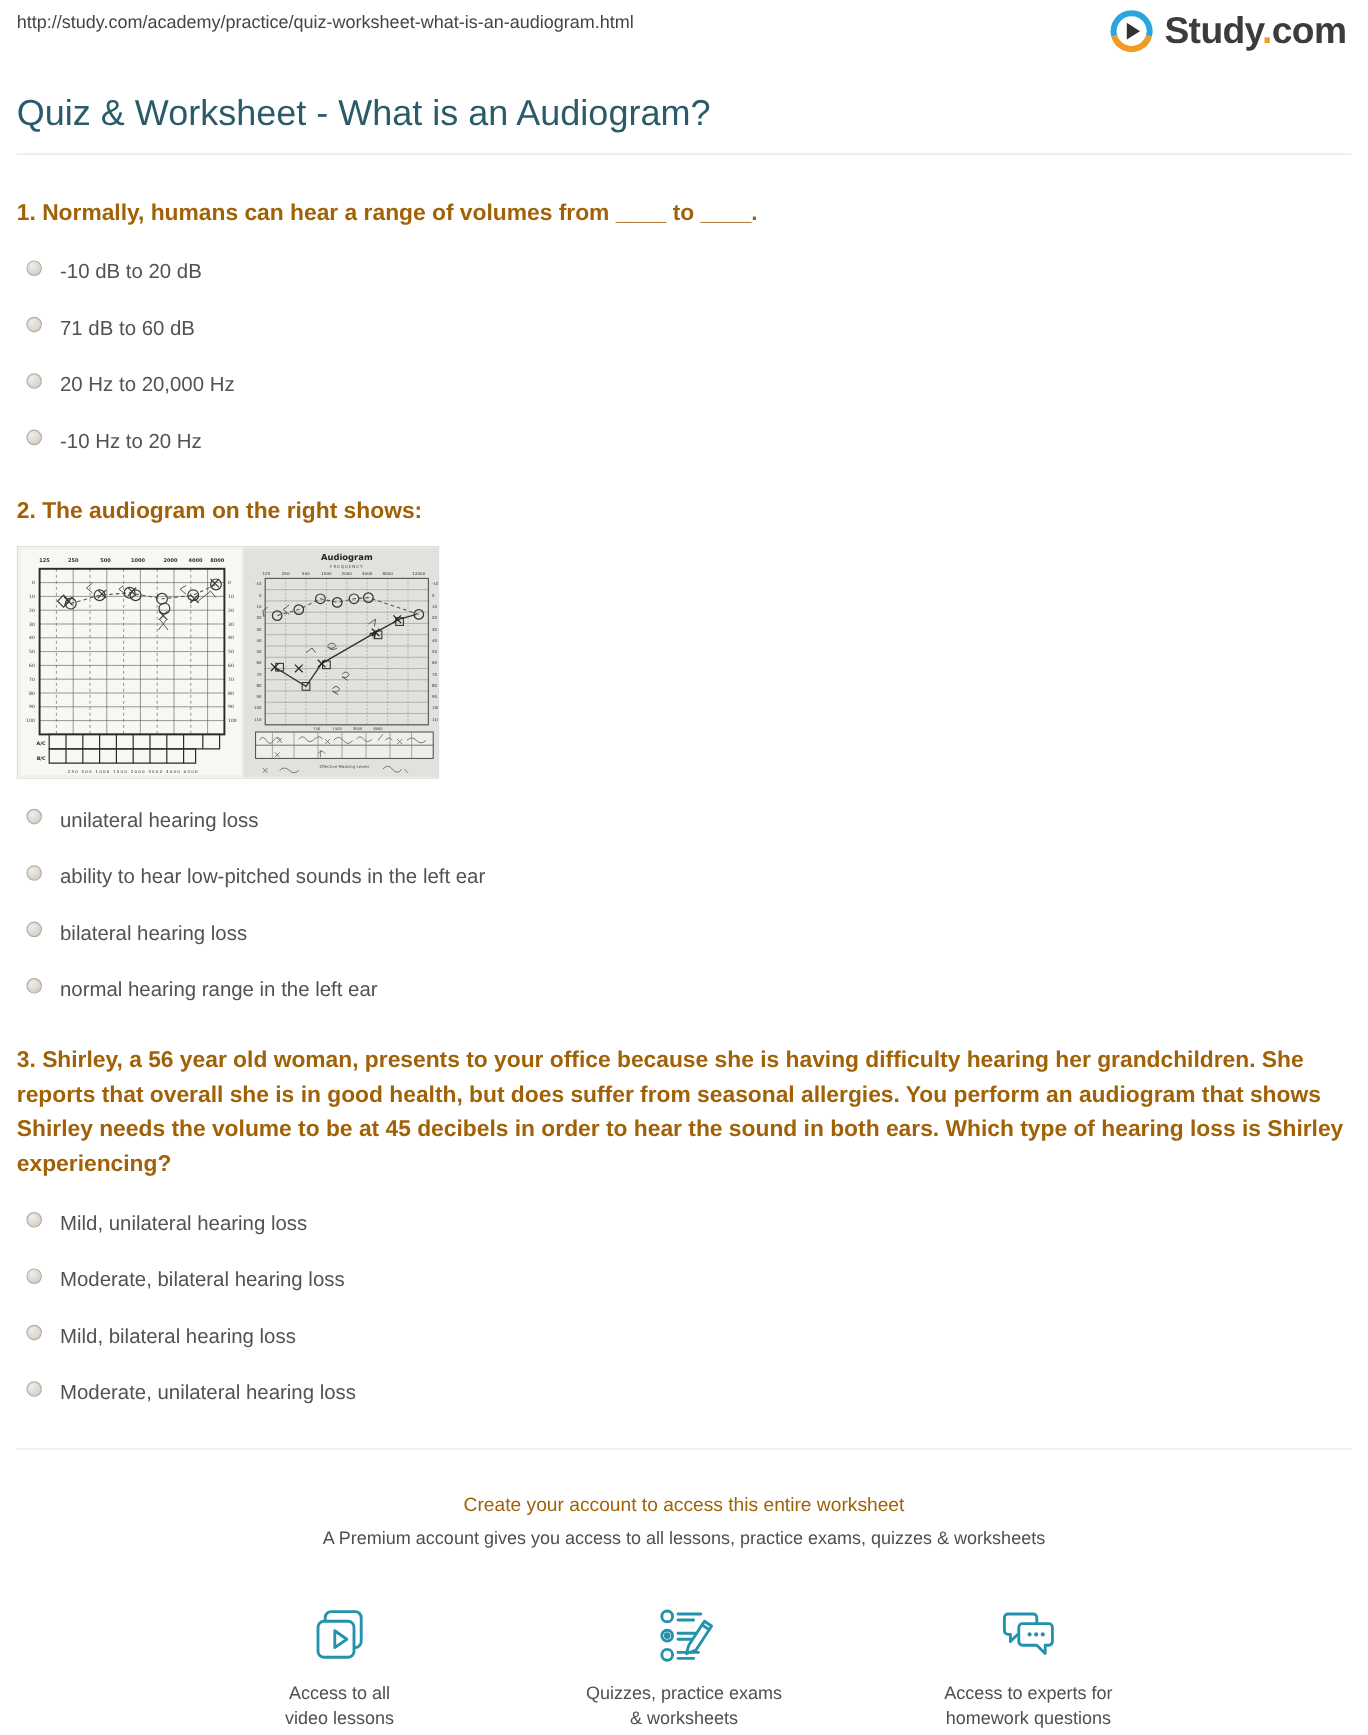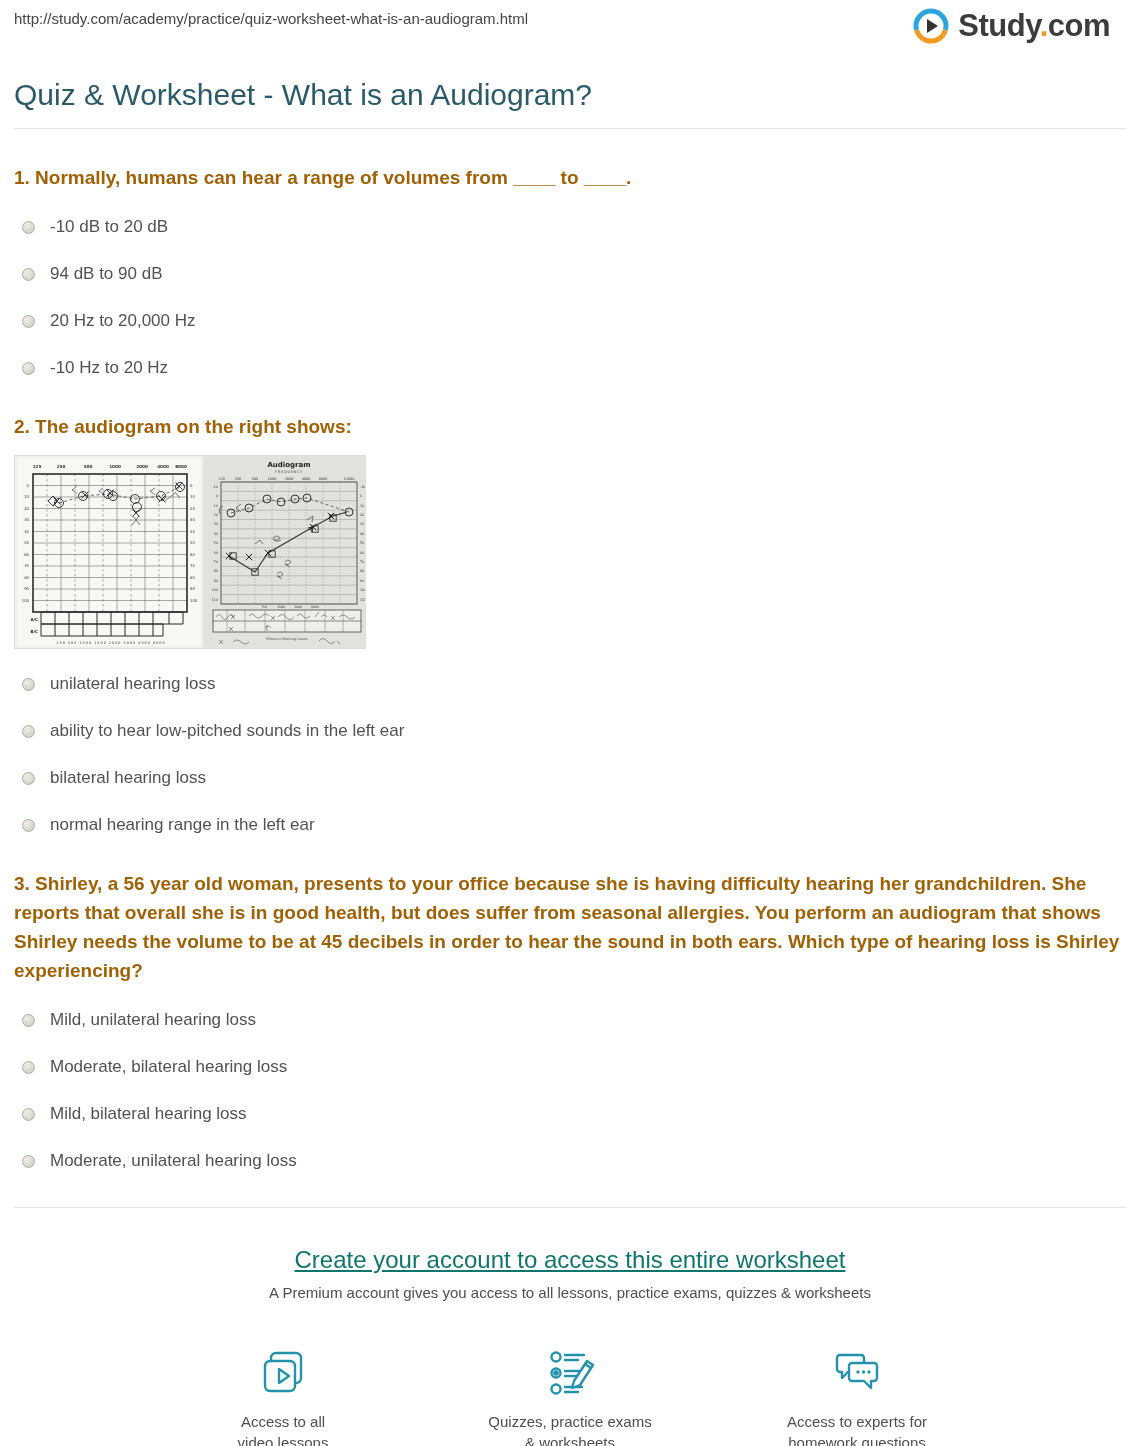--- a/index.html
+++ b/index.html
@@ -2,39 +2,39 @@
 <html><head>
 <meta charset="utf-8">
 <style>
   html,body{margin:0;padding:0;background:#fff;}
   body{width:1140px;font-family:"Liberation Sans",sans-serif;color:#4f4f4f;}
   .page{padding:0 14px;}
 
   
   .header{position:relative;height:58px;}
   .url{position:absolute;top:10px;left:0;font-size:15px;color:#454545;}
-  .logo{position:absolute;top:6px;right:16px;display:flex;align-items:center;cursor:pointer;}
+  .logo{position:absolute;top:6px;right:4px;display:flex;align-items:center;cursor:pointer;}
   .logo-text{font-size:31px;font-weight:bold;color:#3c3c3c;letter-spacing:-0.5px;margin-left:7px;}
   .logo-dot{color:#f09c22;}
 
   h1.title{margin:20px 0 0;font-size:30px;color:#2b5b6a;font-weight:normal;}
   .title-divider{border:none;border-top:1px solid #e4e4e4;margin:16px 0 0;}
 
   .question{margin-top:34px;font-size:19px;font-weight:bold;color:#a16207;line-height:29px;}
   .options{margin-top:25px;}
-  .option{display:flex;align-items:center;margin-bottom:27px;cursor:pointer;}
+  .option{display:flex;margin-bottom:27px;cursor:pointer;}
   .radio{width:11px;height:11px;border-radius:50%;border:1px solid #b3ada3;
          background:radial-gradient(circle at 35% 30%, #f0ede8, #ccc8c0);flex:0 0 auto;margin-left:8px;}
   .option-label{margin-left:15px;font-size:17px;color:#525252;}
 
   .figure{margin-top:14px;display:block;border:1px solid #e0dedb;}
 
   
   .cta-section{border-top:1px solid #e4e4e4;margin-top:36px;text-align:center;}
-  .cta-title{font-size:24px;color:#0f766e;font-weight:400;margin:38px 0 0;text-decoration:underline;}
+  .cta-title{font-size:16px;color:#a16207;font-weight:400;margin:38px 0 0;}
   .cta-sub{font-size:15px;color:#4f4f4f;margin-top:10px;}
   .features{display:flex;justify-content:center;margin-top:46px;}
   .feature{width:232px;text-align:center;}
   .feature + .feature{margin-left:55px;}
   .feature svg{display:block;margin:0 auto 12px;}
   .feature-label{font-size:15px;color:#4f4f4f;line-height:21px;}
 </style>
 </head>
 <body>
 
@@ -58,21 +58,21 @@
 
   <div>
     <div class="question">1. Normally, humans can hear a range of volumes from ____ to ____.</div>
     <div class="options">
         <div class="option">
           <span class="radio"></span>
           <span class="option-label">-10 dB to 20 dB</span>
         </div>
         <div class="option">
           <span class="radio"></span>
-          <span class="option-label">94 dB to 90 dB</span>
+          <span class="option-label">71 dB to 60 dB</span>
         </div>
         <div class="option">
           <span class="radio"></span>
           <span class="option-label">20 Hz to 20,000 Hz</span>
         </div>
         <div class="option">
           <span class="radio"></span>
           <span class="option-label">-10 Hz to 20 Hz</span>
         </div>
       </div>

